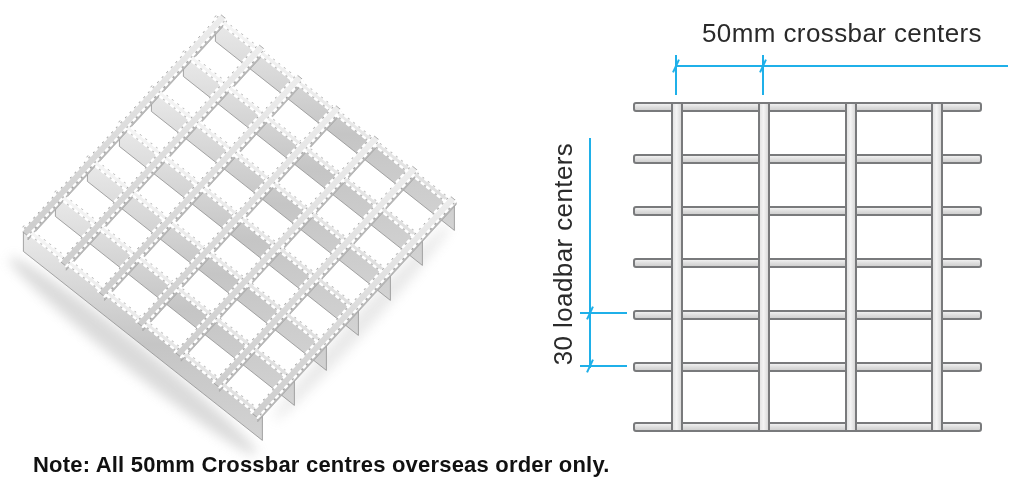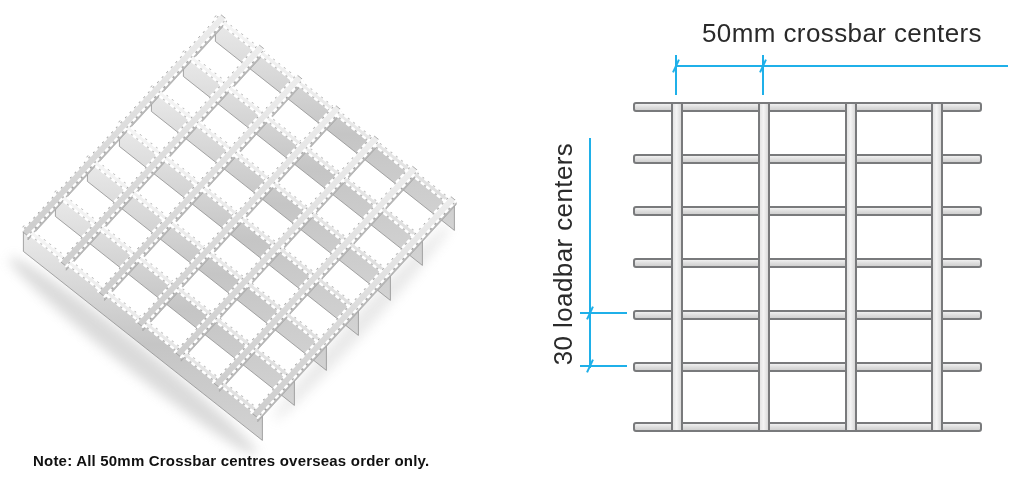--- a/index.html
+++ b/index.html
@@ -30,21 +30,21 @@
   .tick{position:absolute;width:2px;height:14px;background:var(--cyan);transform:rotate(25deg);}
   .dim-label{
     position:absolute;color:var(--text);font-size:26px;letter-spacing:0.4px;
     text-align:center;white-space:nowrap;
   }
   #label-loadbar{
     width:300px;height:30px;left:413px;top:239px;line-height:30px;
     transform:rotate(-90deg);
   }
   #note-text{
-    position:absolute;left:33px;top:452px;color:#111111;font-size:15px;
+    position:absolute;left:33px;top:452px;color:#111111;font-size:22px;
     font-weight:bold;letter-spacing:0.2px;white-space:nowrap;text-align:right;
   }
 </style>
 </head>
 <body>
 
 <div id="stage">
 
   <div id="photo-wrap">
     <svg width="540" height="465" viewBox="0 0 540 465" xmlns="http://www.w3.org/2000/svg">

